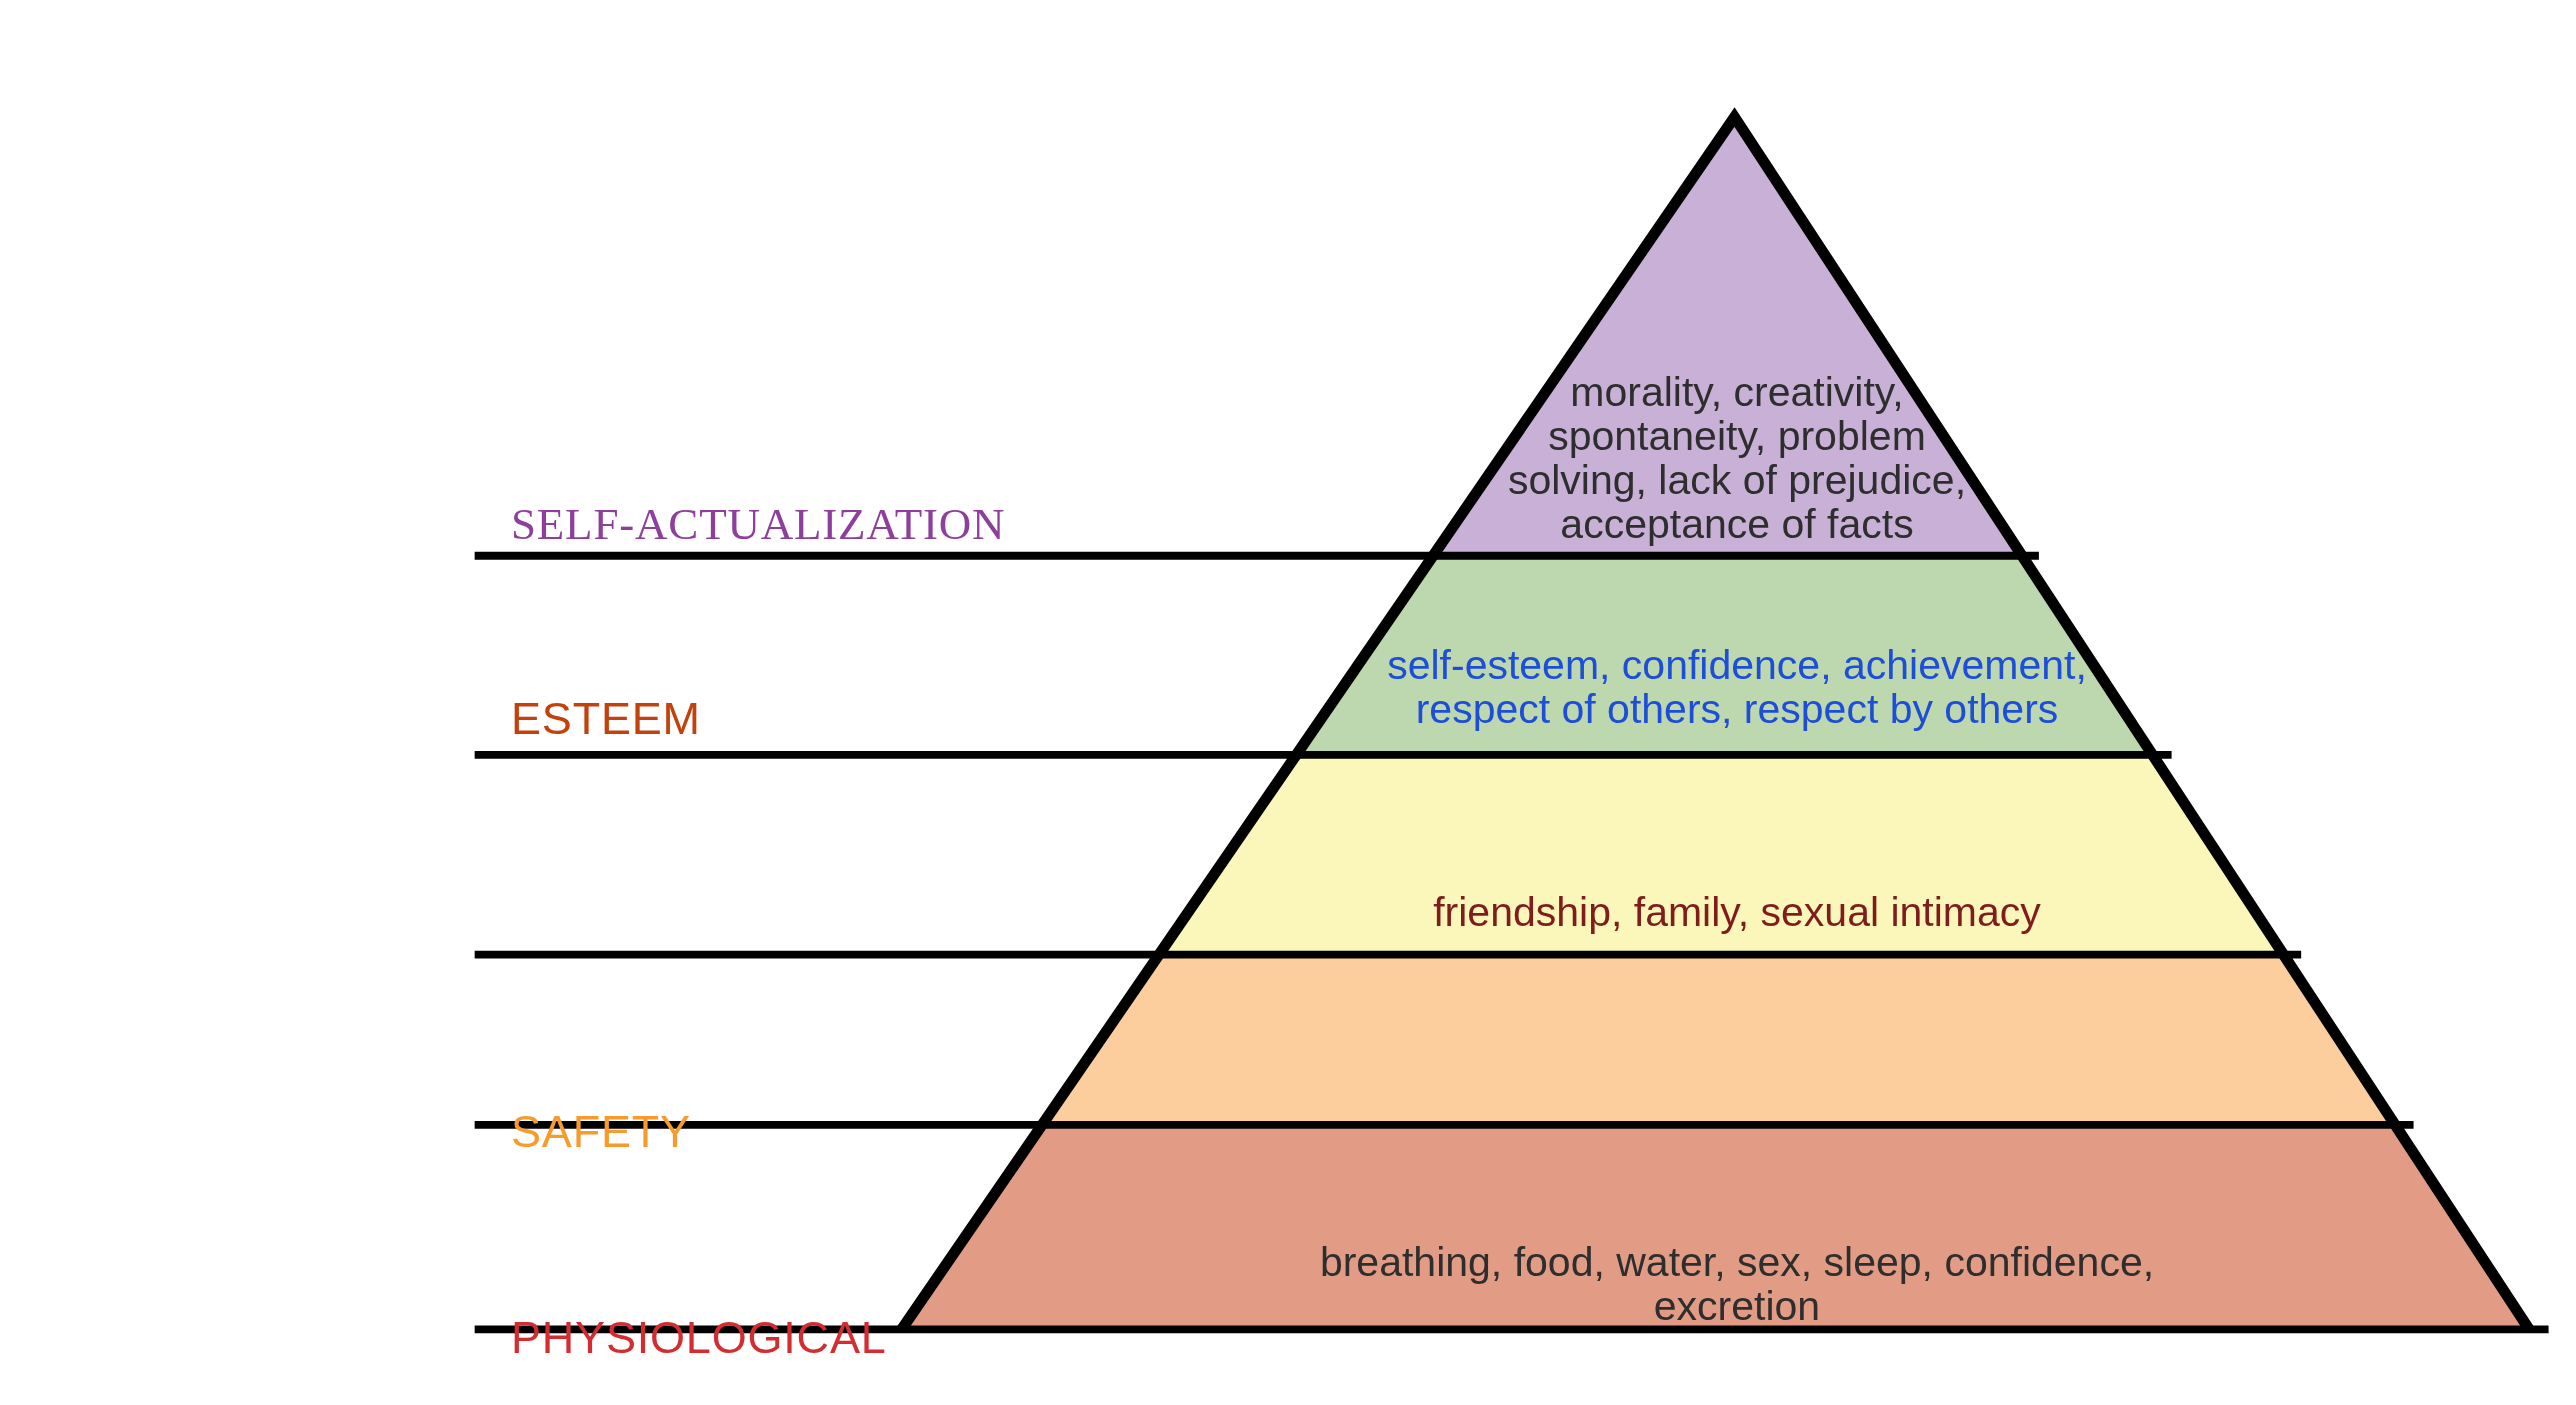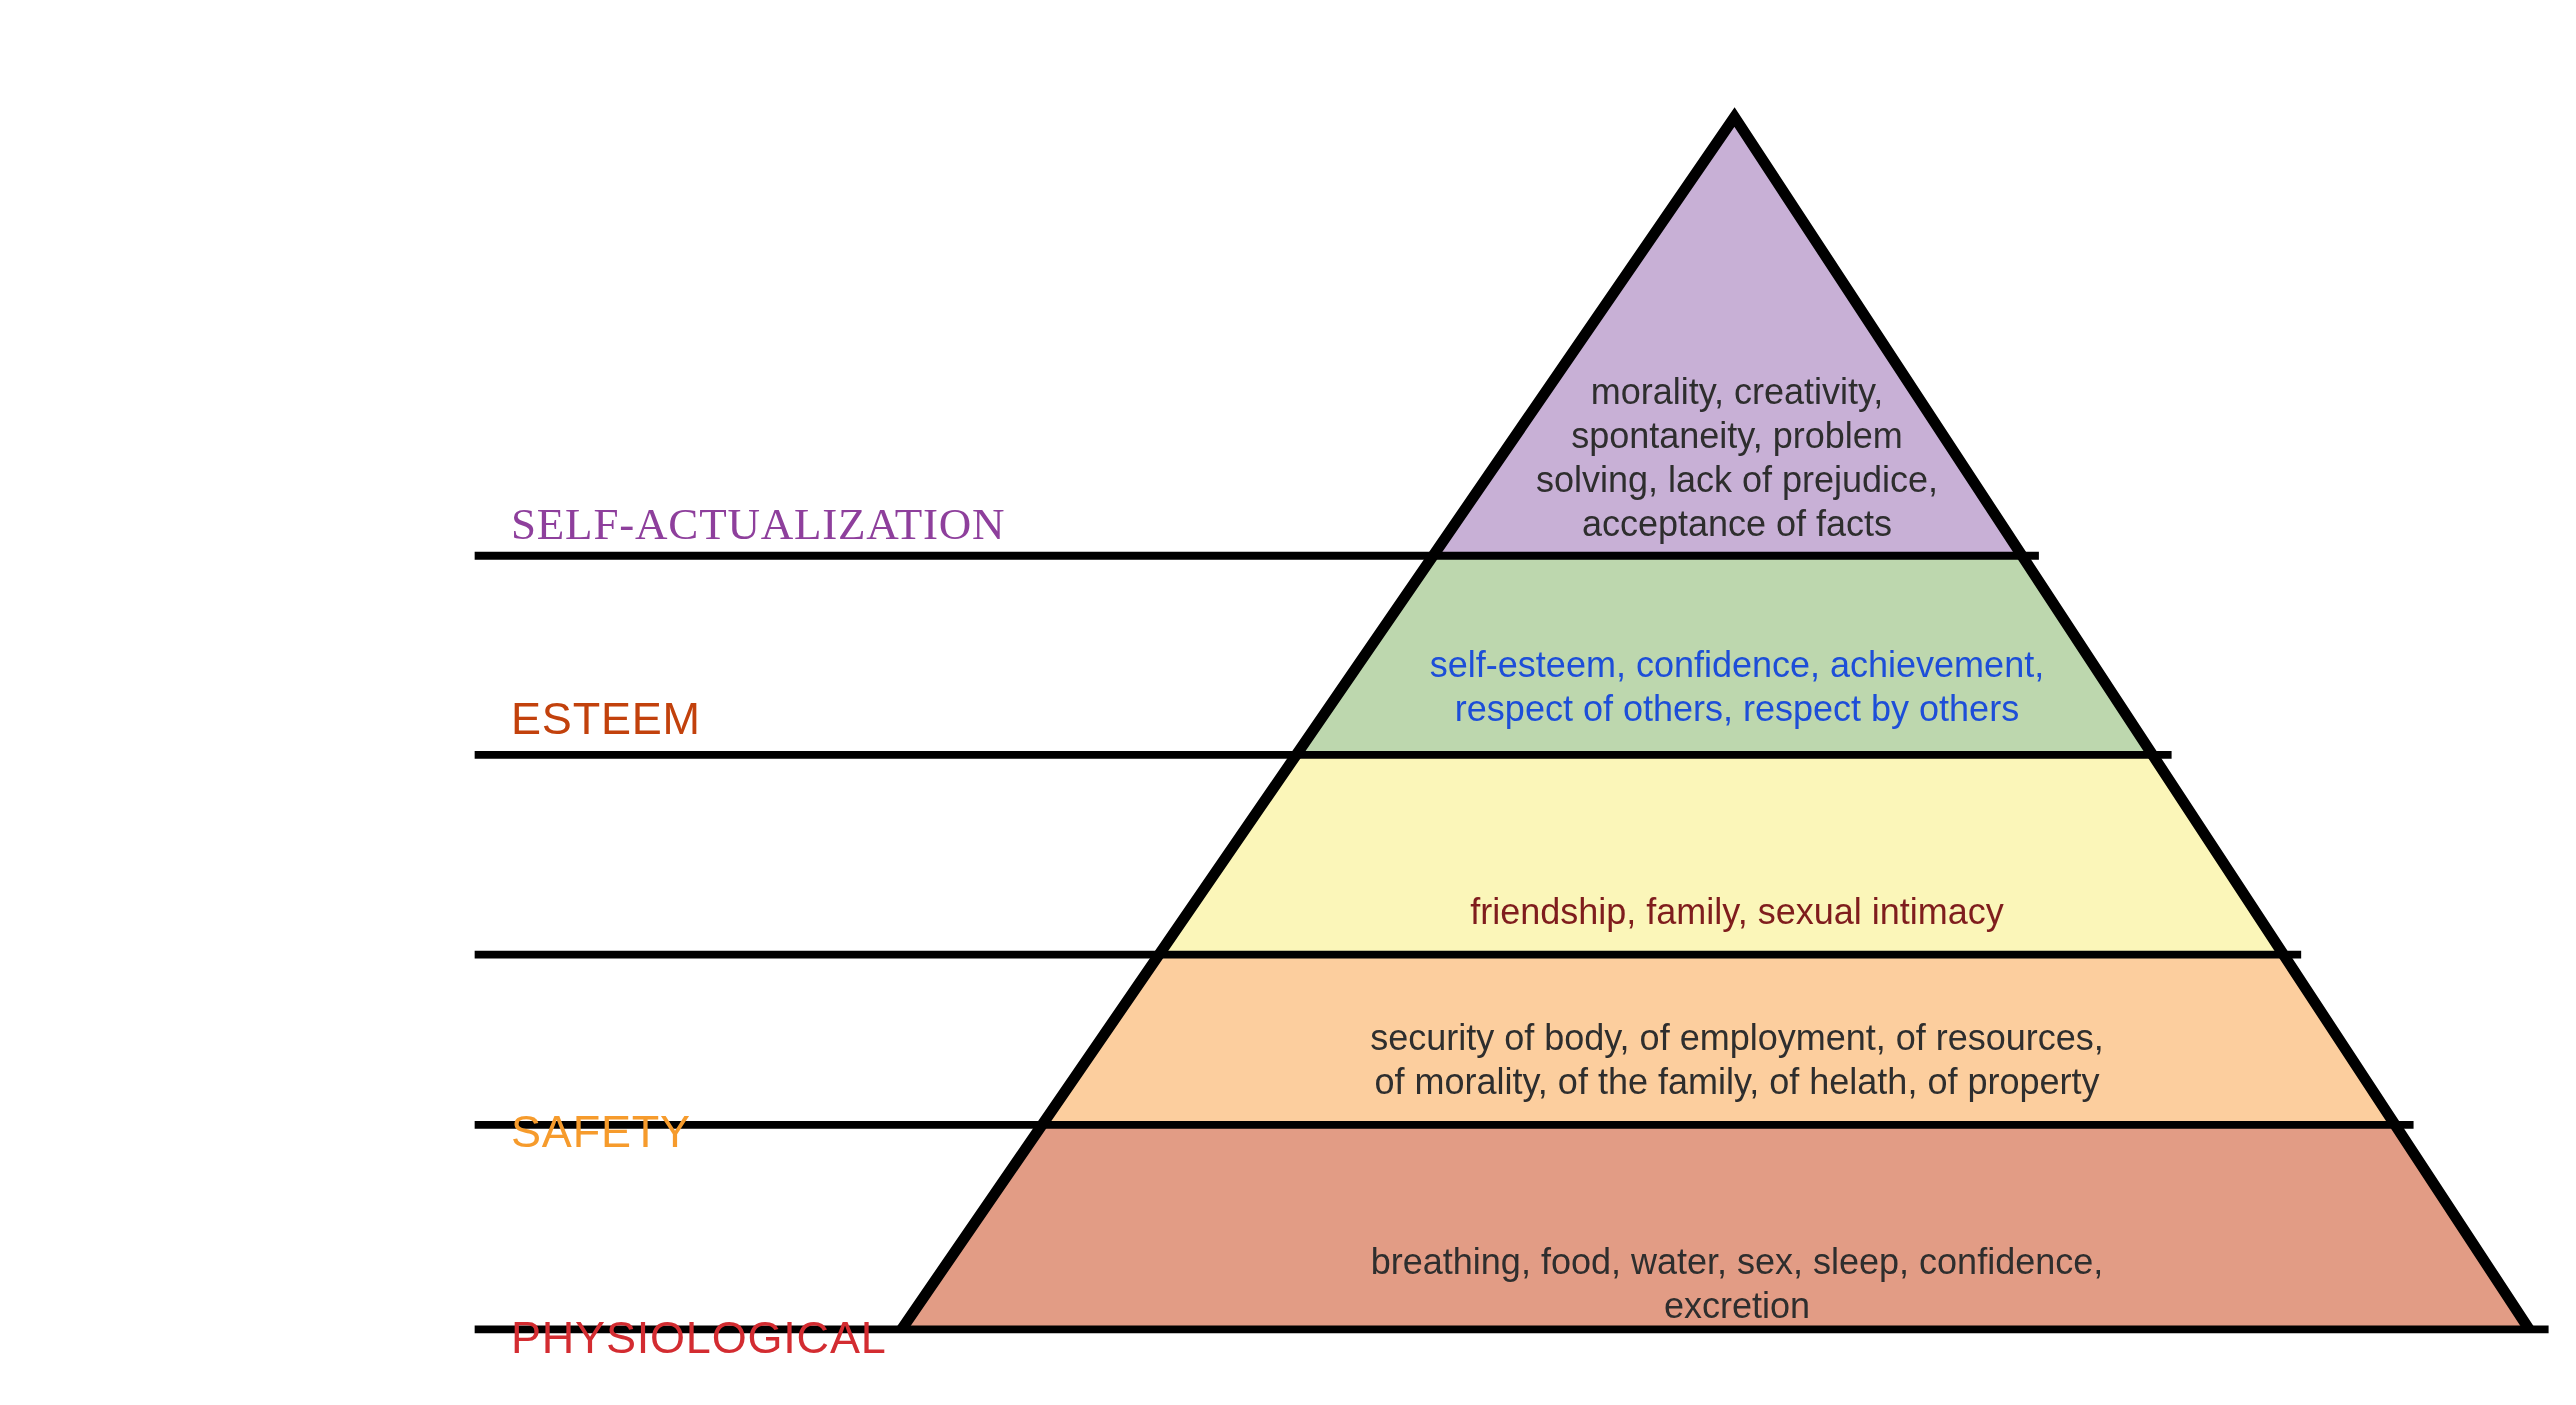--- a/index.html
+++ b/index.html
@@ -28,21 +28,21 @@
     font-size: 45px;
     line-height: 48px;
     letter-spacing: 0.8px;
     white-space: nowrap;
   }
   .level-desc {
     position: absolute;
     left: 1737px;
     transform: translateX(-50%);
     text-align: center;
-    font-size: 36px;
+    font-size: 41px;
     line-height: 44px;
     white-space: pre-line;
   }
 </style>
 </head>
 <body>
 
 <div class="stage">
 
   <svg viewBox="0 0 3300 1800">
@@ -67,18 +67,16 @@
   <div class="level-label" style="top: 1108px; color: rgb(246, 155, 44);">SAFETY</div>
   <div class="level-label" style="top: 1314px; color: rgb(211, 44, 49);">PHYSIOLOGICAL</div>
 
   <div class="level-desc" style="top: 370px; color: rgb(46, 46, 46);">morality, creativity,
 spontaneity, problem
 solving, lack of prejudice,
 acceptance of facts</div>
   <div class="level-desc" style="top: 643px; color: #1d4ed8;">self-esteem, confidence, achievement,
 respect of others, respect by others</div>
   <div class="level-desc" style="top: 890px; color: #7f1d1d;">friendship, family, sexual intimacy</div>
-  <div class="level-desc" style="top: 1016px; color: rgb(46, 46, 46);">security of body, of employment, of resources,
-of morality, of the family, of helath, of property</div>
   <div class="level-desc" style="top: 1240px; color: rgb(46, 46, 46);">breathing, food, water, sex, sleep, confidence, excretion</div>
 
 </div>
 
 
 </body></html>

